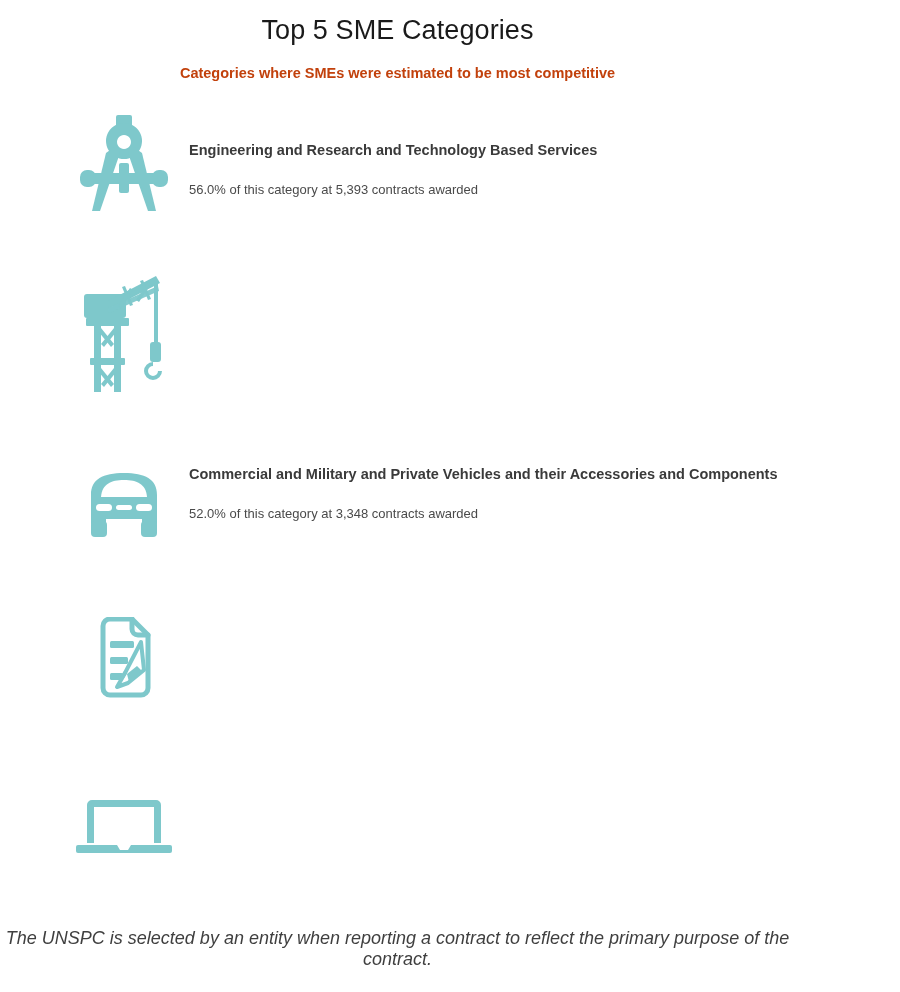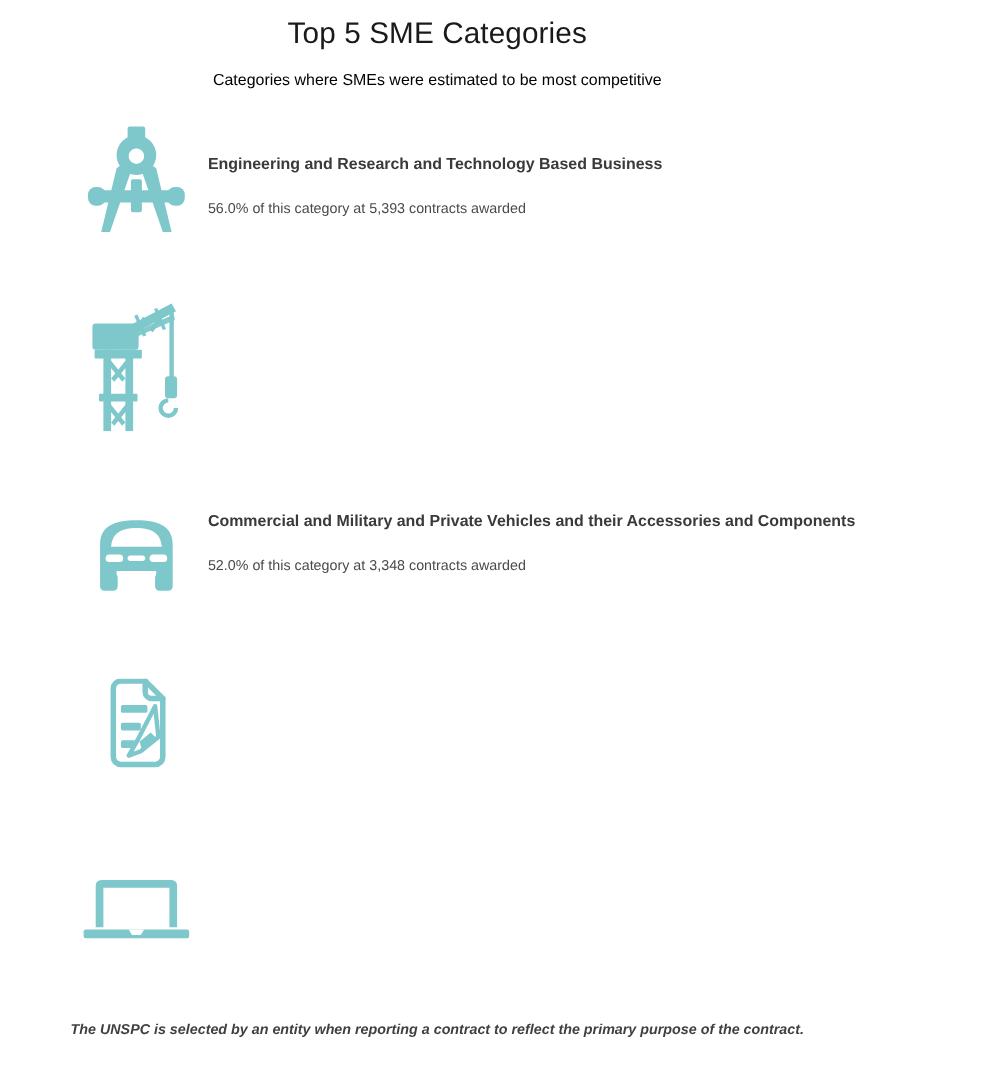--- a/index.html
+++ b/index.html
@@ -29,22 +29,22 @@
   .title {
     font-size: 27px;
     font-weight: 400;
     color: #1a1a1a;
     line-height: 1.2;
     margin: 0;
     letter-spacing: 0.1px;
   }
   .subtitle {
     font-size: 14.5px;
-    font-weight: 400;
-    color: #000000;
+    font-weight: 700;
+    color: #c2410c;
     margin: 0;
     padding-top: 19px;
   }
   .rows {
     margin-top: 27px;
   }
   .row {
     position: relative;
     height: 162px;
     box-sizing: border-box;
@@ -81,24 +81,23 @@
     color: #4a4a4a;
     line-height: 1.25;
     padding-top: 22px;
   }
   .footnote {
     position: absolute;
     left: 0;
     right: 0;
     top: 928px;
     text-align: center;
-    font-size: 13px;
+    font-size: 18px;
     font-style: italic;
     color: #3f3f3f;
-    font-weight: bold;
   }
   
   .row-1 .icon-cell { top: -2px; }
   .row-2 .icon-cell { top: 4px; }
   .row-3 .icon-cell { top: 14px; }
   .row-4 .icon-cell { top: 8px; }
   .row-5 .icon-cell { top: 14px; }
 </style>
 </head>
 <body>
@@ -129,21 +128,21 @@
 
             <rect x="4" y="57" width="16" height="17" rx="7"></rect>
 
             <rect x="76" y="57" width="16" height="17" rx="7"></rect>
 
             <rect x="43" y="50" width="10" height="30" rx="2"></rect>
           </g>
         </svg>
       </div>
       <div class="text-cell">
-        <div class="cat-title">Engineering and Research and Technology Based Business</div>
+        <div class="cat-title">Engineering and Research and Technology Based Services</div>
         <div class="cat-desc">56.0% of this category at 5,393 contracts awarded</div>
       </div>
     </div>
 
     <div class="row row-2">
       <div class="icon-cell">
         <svg width="92" height="118" viewBox="0 0 92 118" aria-hidden="true">
           <g fill="#7EC8CB">
 
             <rect x="16" y="44" width="7" height="74"></rect>

